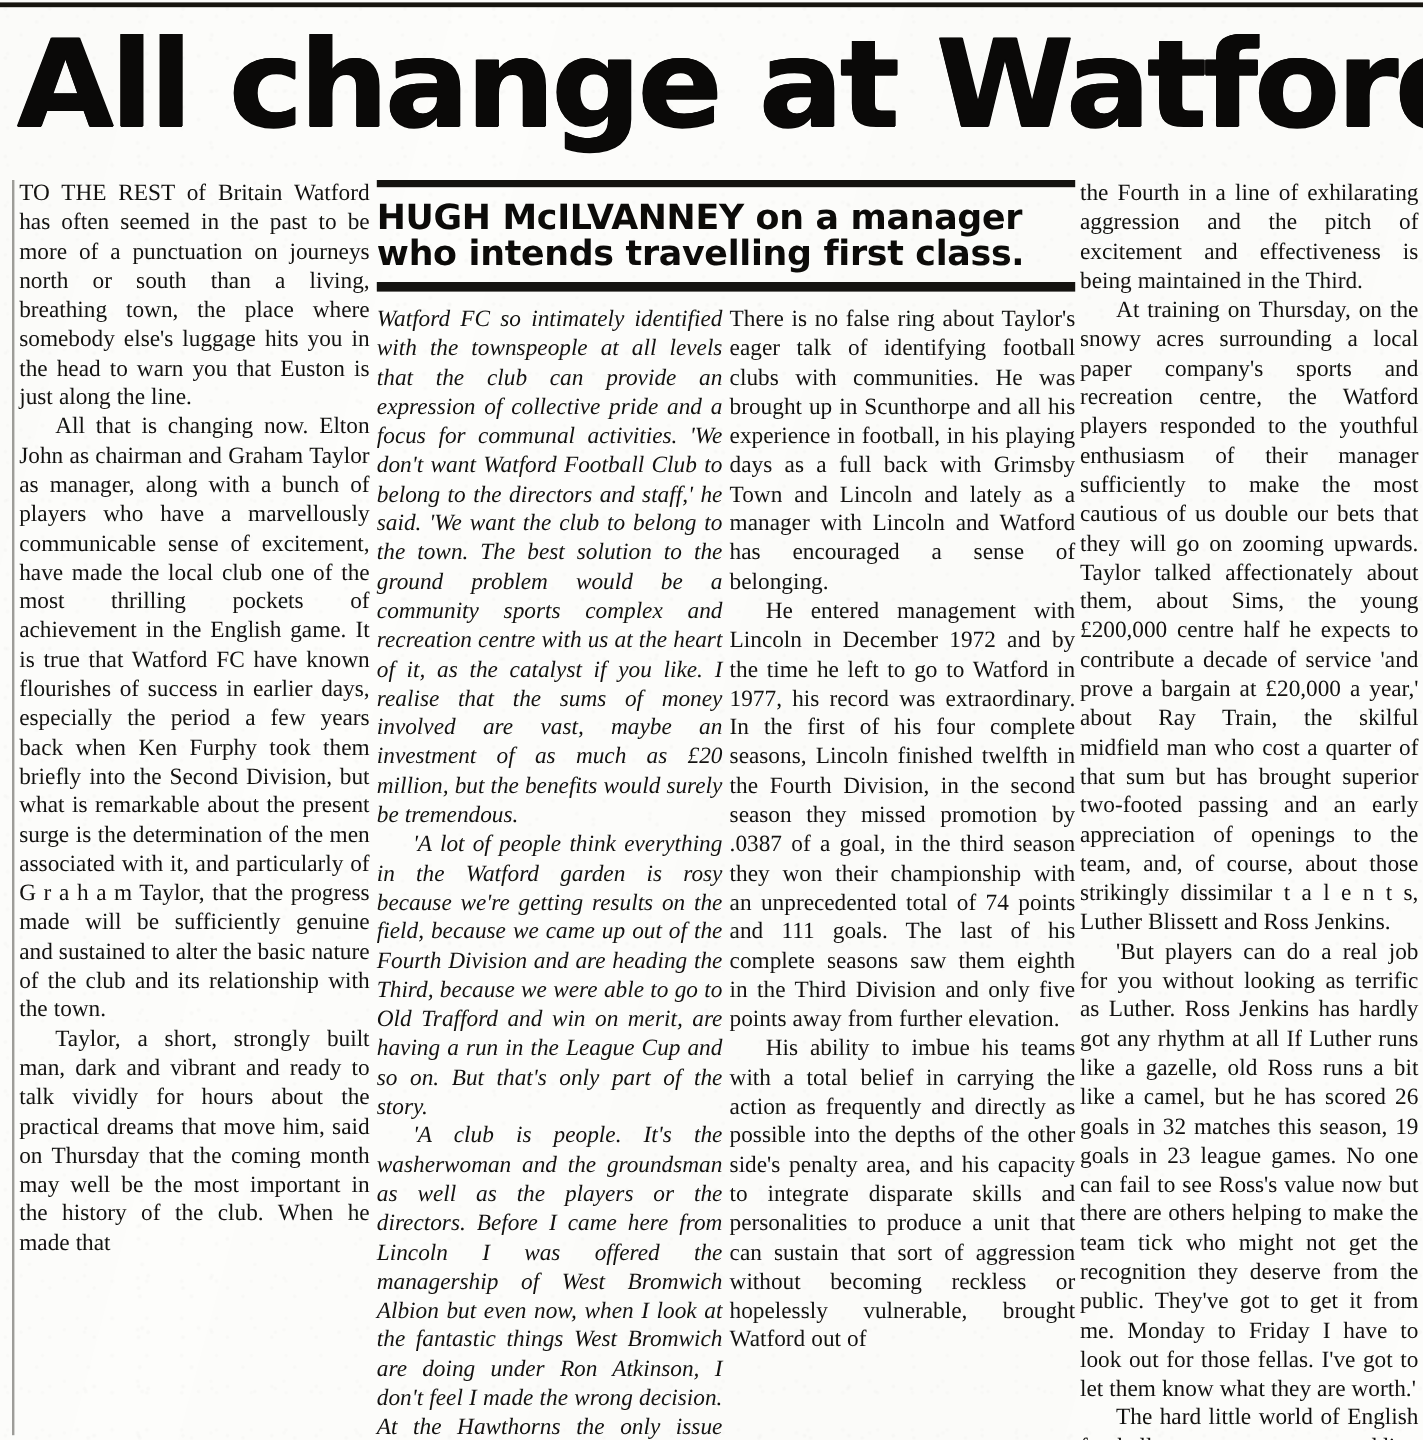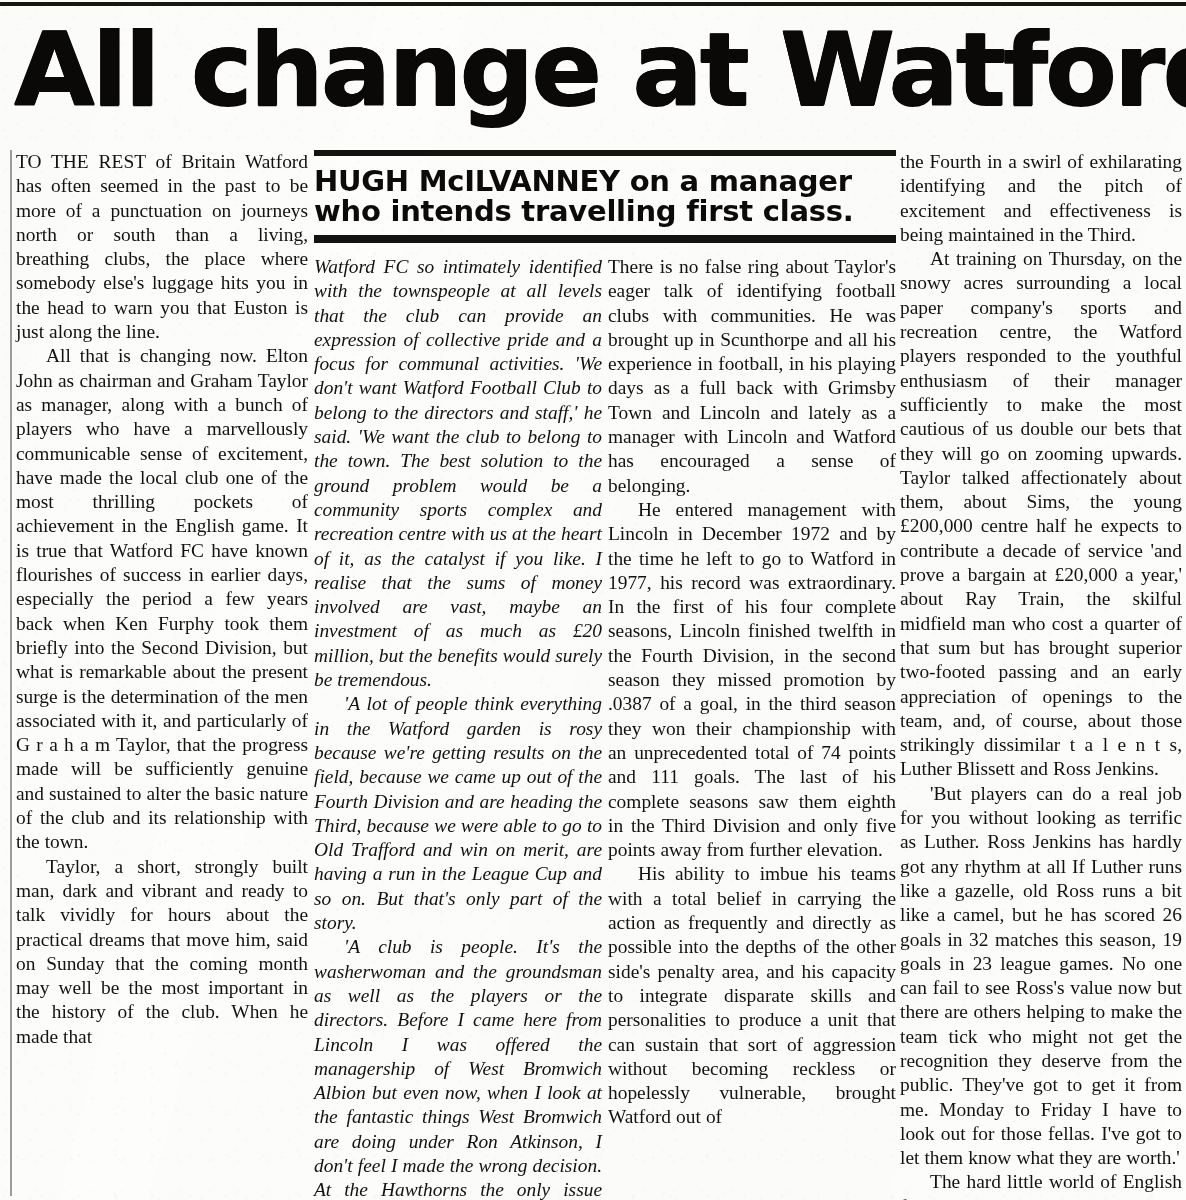--- a/index.html
+++ b/index.html
@@ -147,23 +147,23 @@
   <div class="left-rule"></div>
 
   <div class="masthead">
     <div class="headline">All change at Watford</div>
   </div>
 
   <div class="cols">
 
     <div class="col col1">
       <div class="stack body-text">
-        <p class="lead">TO THE REST of Britain Watford has often seemed in the past to be more of a punctuation on journeys north or south than a living, breathing clubs, the place where somebody else's luggage hits you in the head to warn you that Euston is just along the line.</p>
+        <p class="lead">TO THE REST of Britain Watford has often seemed in the past to be more of a punctuation on journeys north or south than a living, breathing town, the place where somebody else's luggage hits you in the head to warn you that Euston is just along the line.</p>
         <p>All that is changing now. Elton John as chairman and Graham Taylor as manager, along with a bunch of players who have a marvellously communicable sense of excitement, have made the local club one of the most thrilling pockets of achievement in the English game. It is true that Watford FC have known flourishes of success in earlier days, especially the period a few years back when Ken Furphy took them briefly into the Second Division, but what is remarkable about the present surge is the determination of the men associated with it, and particularly of G r a h a m Taylor, that the progress made will be sufficiently genuine and sustained to alter the basic nature of the club and its relationship with the town.</p>
-        <p>Taylor, a short, strongly built man, dark and vibrant and ready to talk vividly for hours about the practical dreams that move him, said on Sunday that the coming month may well be the most important in the history of the club. When he made that</p>
+        <p>Taylor, a short, strongly built man, dark and vibrant and ready to talk vividly for hours about the practical dreams that move him, said on Thursday that the coming month may well be the most important in the history of the club. When he made that</p>
       </div>
     </div>
 
     <div class="byline-block">
       <div class="byline-rule-top"></div>
       <div class="byline-text">HUGH McILVANNEY on a manager who intends travelling first class.</div>
       <div class="byline-rule-bottom"></div>
     </div>
 
     <div class="col col2">
@@ -177,21 +177,21 @@
     <div class="col col3">
       <div class="stack body-text">
         <p>There is no false ring about Taylor's eager talk of identifying football clubs with communities. He was brought up in Scunthorpe and all his experience in football, in his playing days as a full back with Grimsby Town and Lincoln and lately as a manager with Lincoln and Watford has encouraged a sense of belonging.</p>
         <p>He entered management with Lincoln in December 1972 and by the time he left to go to Watford in 1977, his record was extraordinary. In the first of his four complete seasons, Lincoln finished twelfth in the Fourth Division, in the second season they missed promotion by .0387 of a goal, in the third season they won their championship with an unprecedented total of 74 points and 111 goals. The last of his complete seasons saw them eighth in the Third Division and only five points away from further elevation.</p>
         <p>His ability to imbue his teams with a total belief in carrying the action as frequently and directly as possible into the depths of the other side's penalty area, and his capacity to integrate disparate skills and personalities to produce a unit that can sustain that sort of aggression without becoming reckless or hopelessly vulnerable, brought Watford out of</p>
       </div>
     </div>
 
     <div class="col col4">
       <div class="stack body-text">
-        <p class="lead">the Fourth in a swirl of exhilarating identifying and the pitch of excitement and effectiveness is being maintained in the Third.</p>
+        <p class="lead">the Fourth in a line of exhilarating aggression and the pitch of excitement and effectiveness is being maintained in the Third.</p>
         <p>At training on Thursday, on the snowy acres surrounding a local paper company's sports and recreation centre, the Watford players responded to the youthful enthusiasm of their manager sufficiently to make the most cautious of us double our bets that they will go on zooming upwards. Taylor talked affectionately about them, about Sims, the young £200,000 centre half he expects to contribute a decade of service 'and prove a bargain at £20,000 a year,' about Ray Train, the skilful midfield man who cost a quarter of that sum but has brought superior two-footed passing and an early appreciation of openings to the team, and, of course, about those strikingly dissimilar t a l e n t s, Luther Blissett and Ross Jenkins.</p>
         <p>'But players can do a real job for you without looking as terrific as Luther. Ross Jenkins has hardly got any rhythm at all If Luther runs like a gazelle, old Ross runs a bit like a camel, but he has scored 26 goals in 32 matches this season, 19 goals in 23 league games. No one can fail to see Ross's value now but there are others helping to make the team tick who might not get the recognition they deserve from the public. They've got to get it from me. Monday to Friday I have to look out for those fellas. I've got to let them know what they are worth.'</p>
         <p>The hard little world of English football can expect to go on adding to its assessment of what Graham Taylor is worth.</p>
       </div>
     </div>
 
   </div>
 
   <div id="grain"></div>
 </div>

